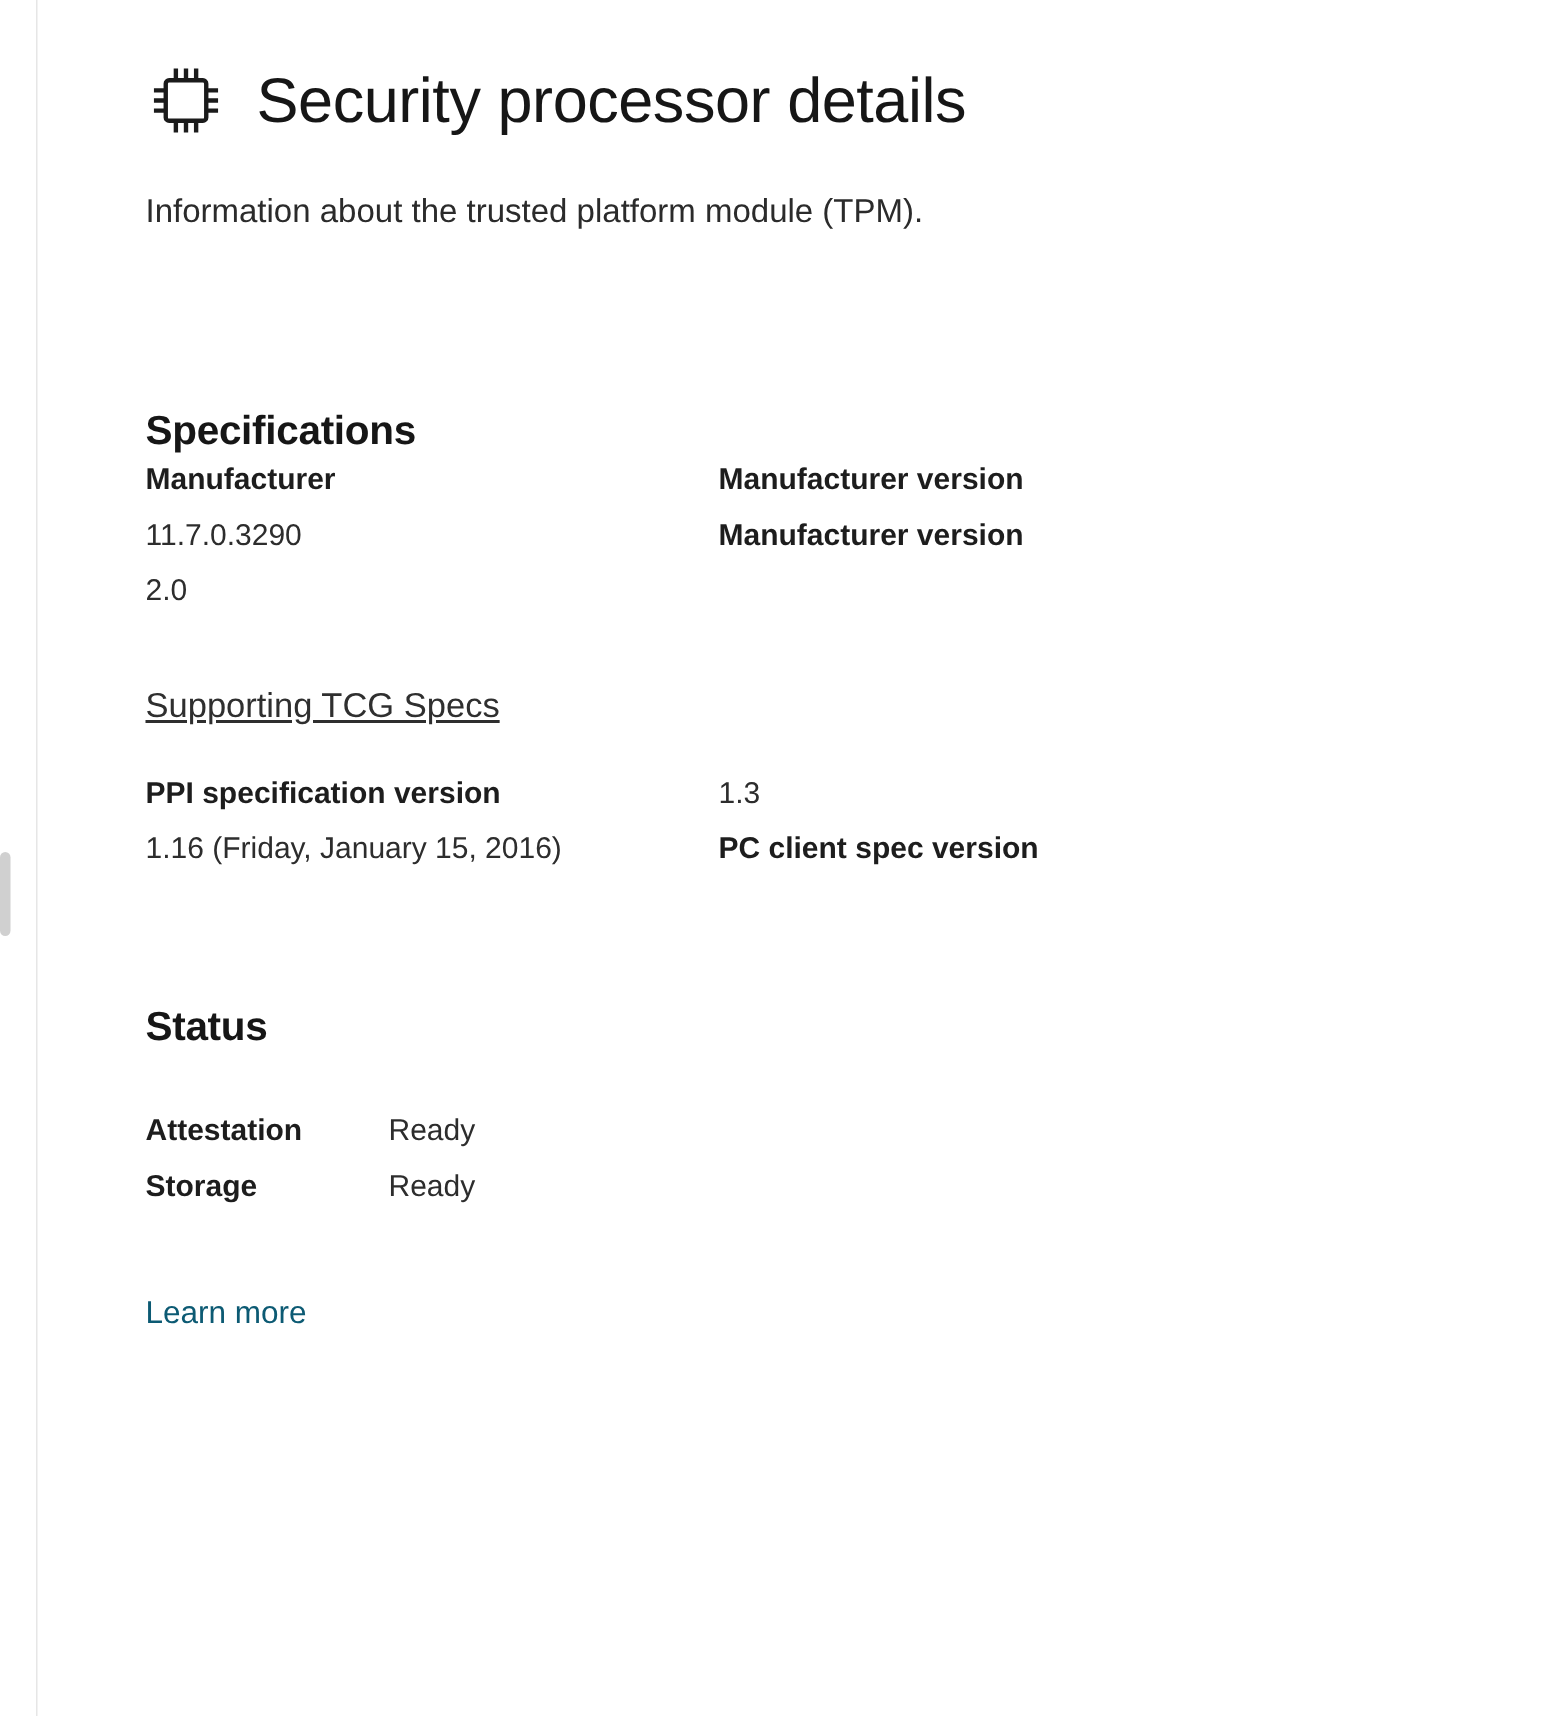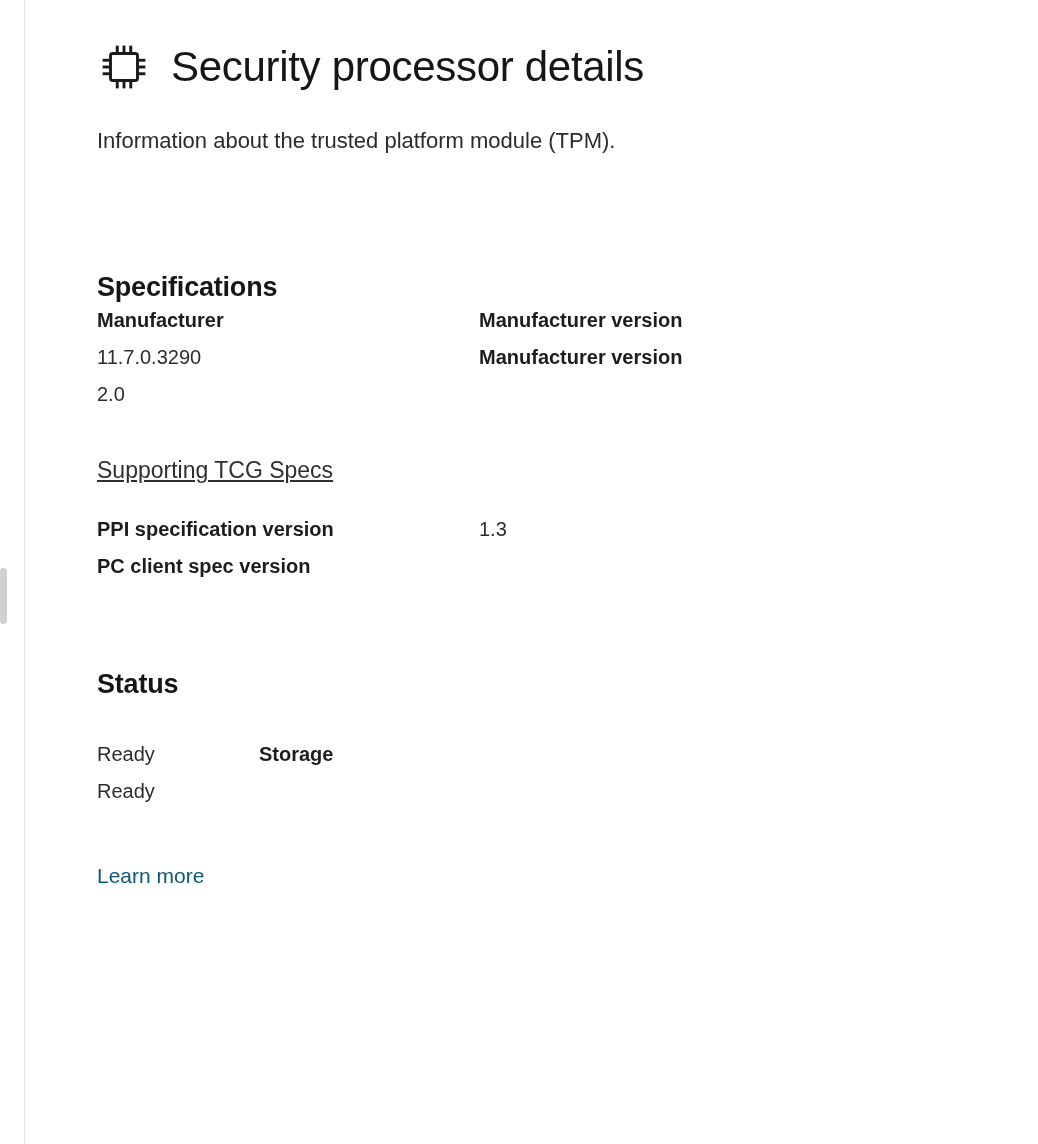--- a/index.html
+++ b/index.html
@@ -162,26 +162,28 @@
     <div class="v">11.7.0.3290</div>
     <div class="k">Manufacturer version</div>
     <div class="v">2.0</div>
   </div>
 
   <div class="subsection-label">Supporting TCG Specs</div>
 
   <div class="kv" id="tcg-grid">
     <div class="k">PPI specification version</div>
     <div class="v">1.3</div>
+    <div class="v">1.16 (Friday, January 15, 2016)</div>
     <div class="k">PC client spec version</div>
   </div>
 
   <div class="section-heading" id="status-heading">Status</div>
 
   <div class="kv" id="status-grid">
+    <div class="k">Attestation</div>
     <div class="v">Ready</div>
     <div class="k">Storage</div>
     <div class="v">Ready</div>
   </div>
 
   <div>
     <a class="link" id="learn-more-link">Learn more</a>
   </div>
 
 </div>

